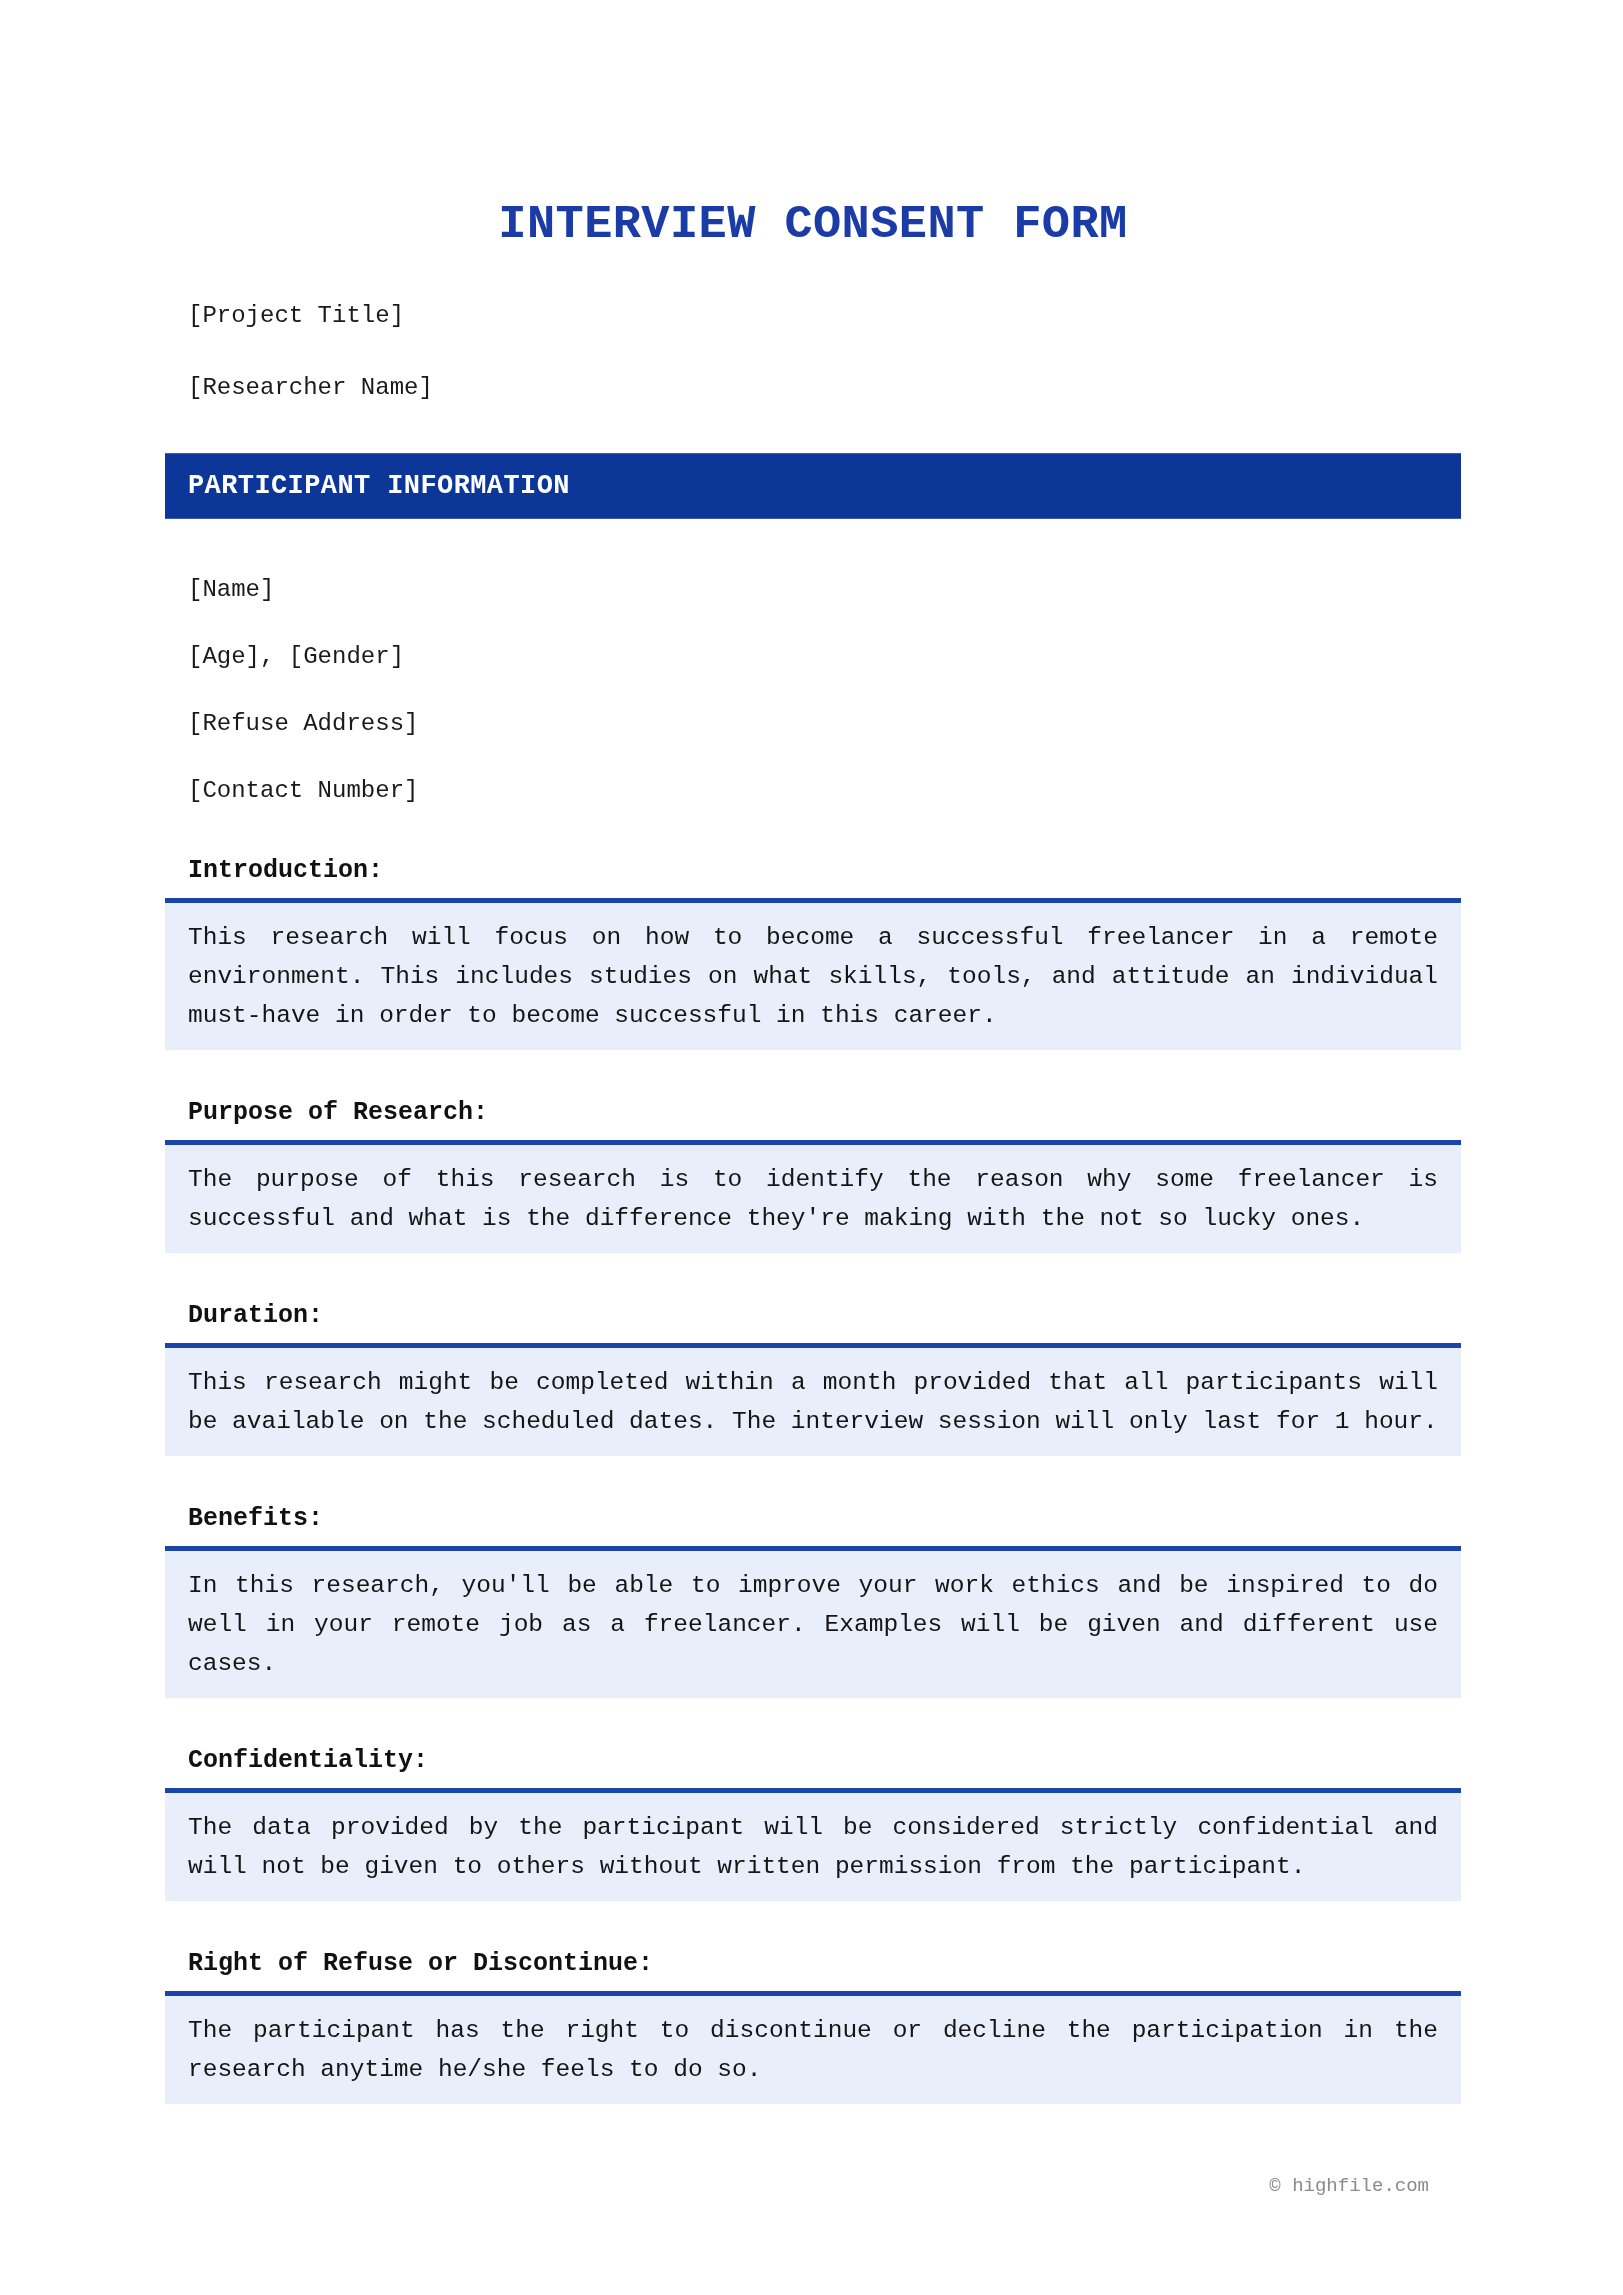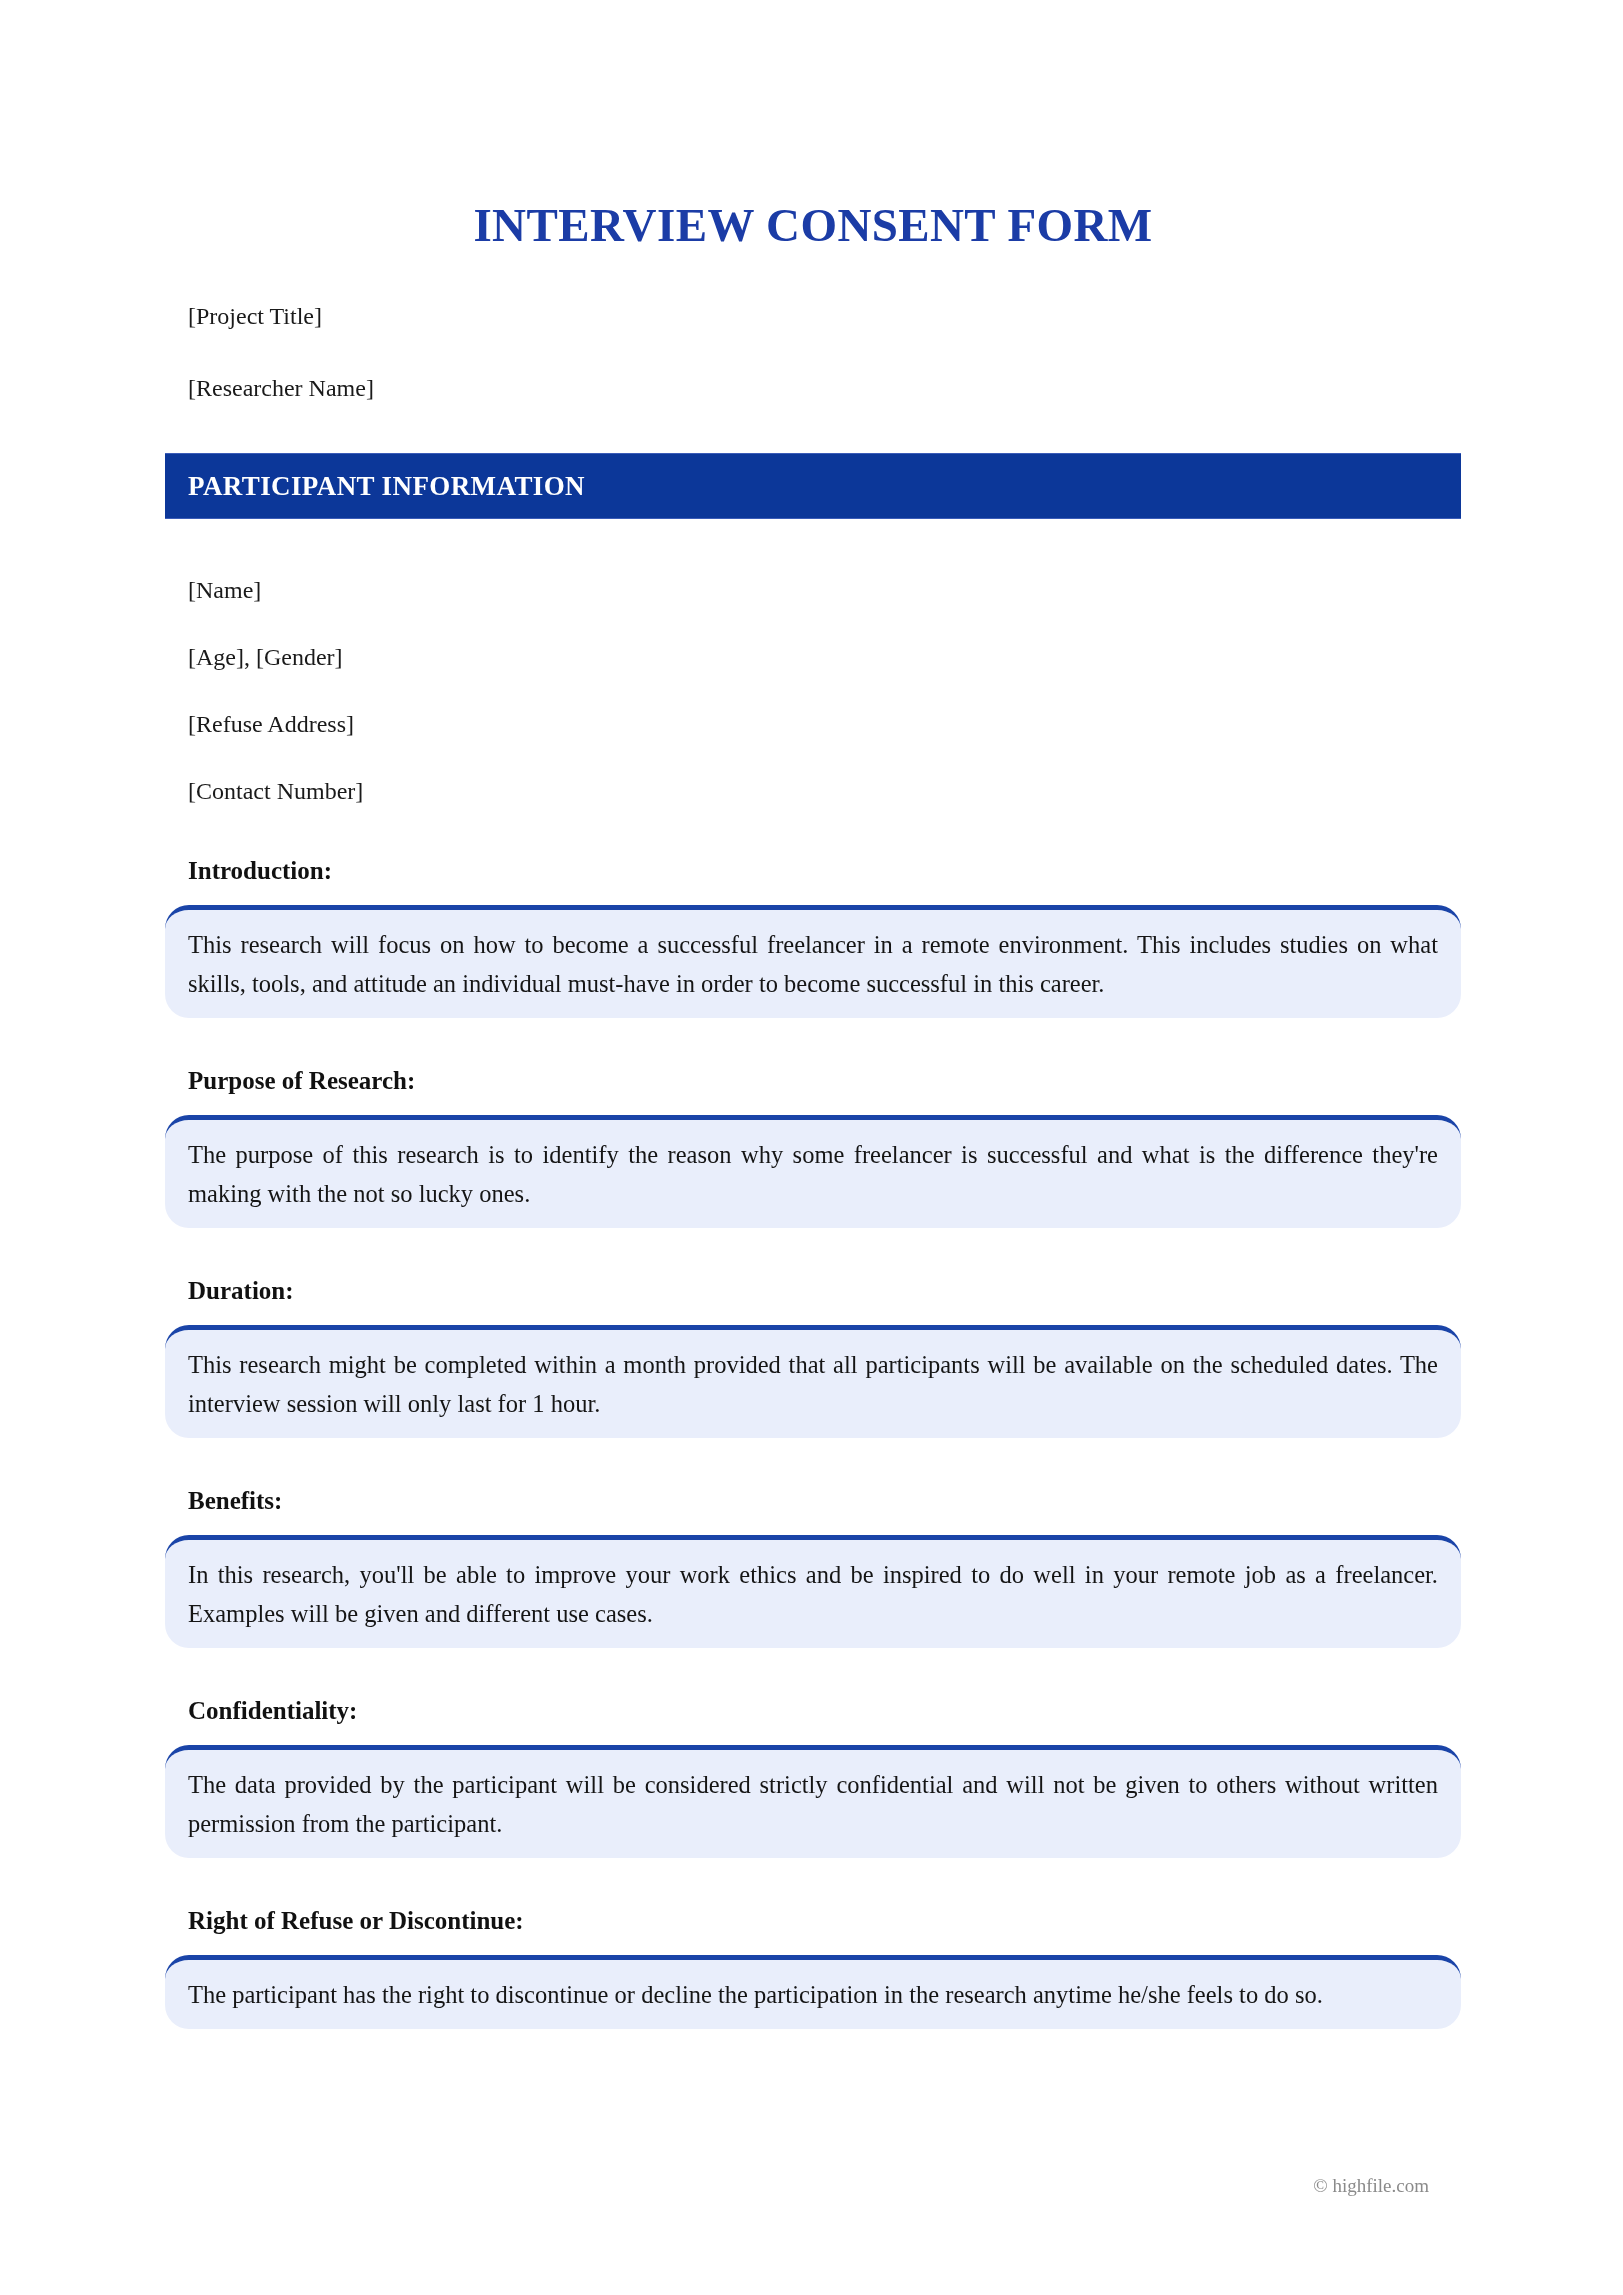--- a/index.html
+++ b/index.html
@@ -2,21 +2,21 @@
 <html style="font-size:13.5px"><head>
 <meta charset="utf-8">
 <style>
   * { margin: 0; padding: 0; box-sizing: border-box; }
   html, body { background: #ffffff; }
   .page {
     position: relative;
     width: 1623px;
     height: 2295px;
     background: #ffffff;
-    font-family: Liberation Serif, serif;
+    font-family: Liberation Mono, monospace;
     color: #1a1a1a;
     overflow: hidden;
   }
   .content {
     position: absolute;
     left: 165px;
     top: 0;
     width: 1296px;
   }
   .doc-title {
@@ -58,26 +58,25 @@
   .section-heading {
     margin-top: 47px;
     margin-left: 23px;
     font-size: 25px;
     line-height: 32px;
     font-weight: bold;
     color: #111111;
   }
   .section-heading.first { margin-top: 49px; }
   .section-box {
-    margin-top: 18px;
+    margin-top: 11px;
     width: 100%;
     background: #e9eefb;
     border-top: 5px solid #1a44a8;
     padding: 15px 23px;
-    border-radius: 24px;
   }
   .section-box p {
     font-size: 24.5px;
     line-height: 39px;
     text-align: justify;
     color: #151515;
   }
   .footer {
     position: absolute;
     top: 2175px;

